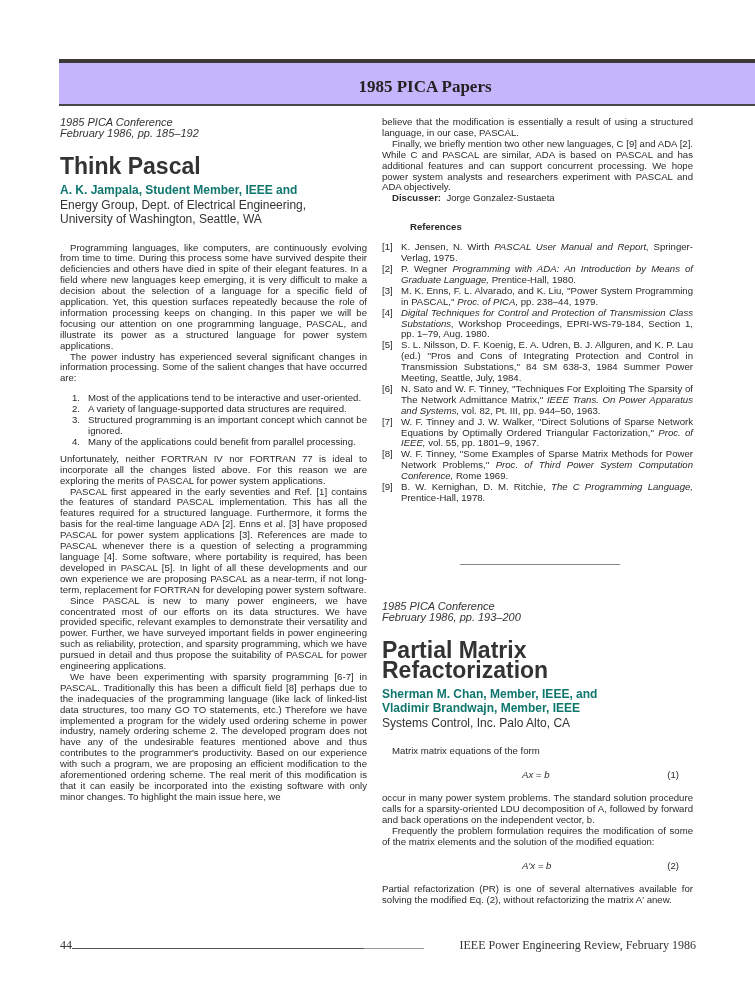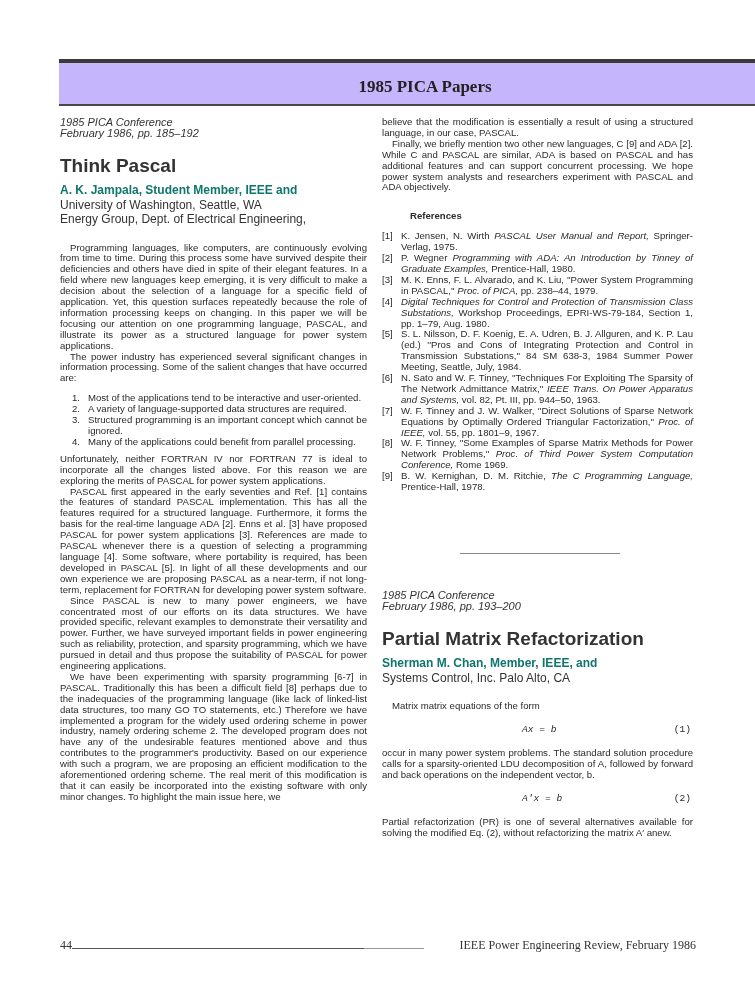--- a/index.html
+++ b/index.html
@@ -17,21 +17,21 @@
       text-align: center;
       font-family: "Liberation Serif", serif; font-weight: bold;
       font-size: 17px; color: #222;
     }
 
     .col { position: absolute; top: 117px; font-size: 9.6px; line-height: 10.9px; }
     .col-left { left: 60px; width: 307px; }
     .col-right { left: 382px; width: 311px; }
 
     .conf { font-style: italic; font-size: 11px; line-height: 11px; color: #333; }
-    .paper-title { font-weight: bold; font-size: 19px; line-height: 20px; color: #333; margin-top: 17px; }
+    .paper-title { font-weight: bold; font-size: 23px; line-height: 20px; color: #333; margin-top: 17px; }
     .authors { font-weight: bold; font-size: 12px; line-height: 14.5px; color: #0f766e; margin-top: 7px; }
     .affil { font-size: 12px; line-height: 14.5px; color: #333; }
 
     p.j { text-align: justify; text-indent: 10px; }
     p.j.noindent { text-indent: 0; }
     .body-gap { margin-top: 16px; }
 
     ol.salient { list-style: none; margin: 9px 0 6px 0; }
     ol.salient li { position: relative; padding-left: 22px; padding-right: 0; margin-left: 6px; text-align: justify; }
     ol.salient li .num { position: absolute; left: 6px; top: 0; }
@@ -41,21 +41,21 @@
 
     .refs-head { font-weight: bold; margin-top: 18px; margin-bottom: 9px; padding-left: 28px; }
     ul.refs { list-style: none; }
     ul.refs li { position: relative; padding-left: 19px; text-align: justify; }
     ul.refs li .rnum { position: absolute; left: 0; top: 0; }
     i { font-style: italic; }
 
     .divider { width: 160px; height: 1px; background: #888; margin: 60px 0 0 78px; }
     .conf2 { margin-top: 36px; }
 
-    .eq { position: relative; height: 22px; margin: 8px 0 6px 0; font-family: Liberation Mono, monospace; }
+    .eq { position: relative; height: 22px; margin: 8px 12px 6px 0; }
     .eq .expr { position: absolute; left: 140px; top: 5px; font-style: italic; }
     .eq .eqn { position: absolute; right: 2px; top: 5px; }
 
     .footer { position: absolute; left: 60px; top: 938px; width: 636px; height: 14px; font-family: "Liberation Serif", serif; font-size: 12px; color: #333; }
     .footer .pnum { position: absolute; left: 0; top: 0; }
     .footer .rule { position: absolute; left: 12px; top: 10px; width: 292px; height: 1px; background: #555; }
     .footer .rule2 { position: absolute; left: 304px; top: 10px; width: 60px; height: 1px; background: #999; }
     .footer .journal { position: absolute; right: 0; top: 0; }
   </style>
 </head>
@@ -63,70 +63,76 @@
 
 <div class="banner">
   <div class="banner-title">1985 PICA Papers</div>
 </div>
 
 <div class="col col-left">
   <div class="conf">1985 PICA Conference</div>
   <div class="conf">February 1986, pp. 185–192</div>
   <div class="paper-title">Think Pascal</div>
   <div class="authors">A. K. Jampala, Student Member, IEEE and</div>
+  <div class="affil">Energy Group, Dept. of Electrical Engineering,</div>
   <div class="affil">University of Washington, Seattle, WA</div>
-  <div class="affil">Energy Group, Dept. of Electrical Engineering,</div>
 
   <p class="j body-gap">Programming languages, like computers, are continuously evolving from time to time. During this process some have survived despite their deficiencies and others have died in spite of their elegant features. In a field where new languages keep emerging, it is very difficult to make a decision about the selection of a language for a specific field of application. Yet, this question surfaces repeatedly because the role of information processing keeps on changing. In this paper we will be focusing our attention on one programming language, PASCAL, and illustrate its power as a structured language for power system applications.</p>
   <p class="j">The power industry has experienced several significant changes in information processing. Some of the salient changes that have occurred are:</p>
 
   <ol class="salient">
     <li><span class="num">1.</span><span>Most of the applications tend to be interactive and user-oriented.</span></li>
     <li><span class="num">2.</span><span>A variety of language-supported data structures are required.</span></li>
     <li><span class="num">3.</span><span>Structured programming is an important concept which cannot be ignored.</span></li>
     <li><span class="num">4.</span><span>Many of the applications could benefit from parallel processing.</span></li>
   </ol>
 
   <p class="j noindent">Unfortunately, neither FORTRAN IV nor FORTRAN 77 is ideal to incorporate all the changes listed above. For this reason we are exploring the merits of PASCAL for power system applications.</p>
   <p class="j">PASCAL first appeared in the early seventies and Ref. [1] contains the features of standard PASCAL implementation. This has all the features required for a structured language. Furthermore, it forms the basis for the real-time language ADA [2]. Enns et al. [3] have proposed PASCAL for power system applications [3]. References are made to PASCAL whenever there is a question of selecting a programming language [4]. Some software, where portability is required, has been developed in PASCAL [5]. In light of all these developments and our own experience we are proposing PASCAL as a near-term, if not long-term, replacement for FORTRAN for developing power system software.</p>
   <p class="j">Since PASCAL is new to many power engineers, we have concentrated most of our efforts on its data structures. We have provided specific, relevant examples to demonstrate their versatility and power. Further, we have surveyed important fields in power engineering such as reliability, protection, and sparsity programming, which we have pursued in detail and thus propose the suitability of PASCAL for power engineering applications.</p>
   <p class="j">We have been experimenting with sparsity programming [6-7] in PASCAL. Traditionally this has been a difficult field [8] perhaps due to the inadequacies of the programming language (like lack of linked-list data structures, too many GO TO statements, etc.) Therefore we have implemented a program for the widely used ordering scheme in power industry, namely ordering scheme 2. The developed program does not have any of the undesirable features mentioned above and thus contributes to the programmer's productivity. Based on our experience with such a program, we are proposing an efficient modification to the aforementioned ordering scheme. The real merit of this modification is that it can easily be incorporated into the existing software with only minor changes. To highlight the main issue here, we</p>
 </div>
 
 <div class="col col-right">
   <p class="j noindent">believe that the modification is essentially a result of using a structured language, in our case, PASCAL.</p>
   <p class="j">Finally, we briefly mention two other new languages, C [9] and ADA [2]. While C and PASCAL are similar, ADA is based on PASCAL and has additional features and can support concurrent processing. We hope power system analysts and researchers experiment with PASCAL and ADA objectively.</p>
+  <div class="discusser">
+    <b>Discusser:</b>&nbsp;
+    <span>Jorge Gonzalez-Sustaeta</span>
+  </div>
 
   <div class="refs-head">References</div>
   <ul class="refs">
     <li><span class="rnum">[1]</span><span>K. Jensen, N. Wirth </span><i>PASCAL User Manual and Report,</i><span> Springer-Verlag, 1975.</span></li>
-    <li><span class="rnum">[2]</span><span>P. Wegner </span><i>Programming with ADA: An Introduction by Tinney of Graduate Examples,</i><span> Prentice-Hall, 1980.</span></li>
+    <li><span class="rnum">[2]</span><span>P. Wegner </span><i>Programming with ADA: An Introduction by Means of Graduate Language,</i><span> Prentice-Hall, 1980.</span></li>
     <li><span class="rnum">[3]</span><span>M. K. Enns, F. L. Alvarado, and K. Liu, ''Power System Programming in PASCAL,'' </span><i>Proc. of PICA,</i><span> pp. 238–44, 1979.</span></li>
     <li><span class="rnum">[4]</span><span></span><i>Digital Techniques for Control and Protection of Transmission Class Substations,</i><span> Workshop Proceedings, EPRI-WS-79-184, Section 1, pp. 1–79, Aug. 1980.</span></li>
     <li><span class="rnum">[5]</span><span>S. L. Nilsson, D. F. Koenig, E. A. Udren, B. J. Allguren, and K. P. Lau (ed.) ''Pros and Cons of Integrating Protection and Control in Transmission Substations,'' 84 SM 638-3, 1984 Summer Power Meeting, Seattle, July, 1984.</span><i></i><span></span></li>
     <li><span class="rnum">[6]</span><span>N. Sato and W. F. Tinney, ''Techniques For Exploiting The Sparsity of The Network Admittance Matrix,'' </span><i>IEEE Trans. On Power Apparatus and Systems,</i><span> vol. 82, Pt. III, pp. 944–50, 1963.</span></li>
     <li><span class="rnum">[7]</span><span>W. F. Tinney and J. W. Walker, ''Direct Solutions of Sparse Network Equations by Optimally Ordered Triangular Factorization,'' </span><i>Proc. of IEEE,</i><span> vol. 55, pp. 1801–9, 1967.</span></li>
     <li><span class="rnum">[8]</span><span>W. F. Tinney, ''Some Examples of Sparse Matrix Methods for Power Network Problems,'' </span><i>Proc. of Third Power System Computation Conference,</i><span> Rome 1969.</span></li>
     <li><span class="rnum">[9]</span><span>B. W. Kernighan, D. M. Ritchie, </span><i>The C Programming Language,</i><span> Prentice-Hall, 1978.</span></li>
   </ul>
 
   <div class="divider"></div>
 
   <div class="conf conf2">1985 PICA Conference</div>
   <div class="conf">February 1986, pp. 193–200</div>
   <div class="paper-title">Partial Matrix Refactorization</div>
   <div class="authors">Sherman M. Chan, Member, IEEE, and</div>
+  <div class="authors" style="margin-top:0">Vladimir Brandwajn, Member, IEEE</div>
   <div class="affil">Systems Control, Inc. Palo Alto, CA</div>
 
   <p class="j body-gap">Matrix matrix equations of the form</p>
   <div class="eq">
     <span class="expr">Ax = b</span>
     <span class="eqn">(1)</span>
   </div>
   <p class="j noindent">occur in many power system problems. The standard solution procedure calls for a sparsity-oriented LDU decomposition of A, followed by forward and back operations on the independent vector, b.</p>
+  <p class="j">Frequently the problem formulation requires the modification of some of the matrix elements and the solution of the modified equation:</p>
   <div class="eq">
     <span class="expr">A′x = b</span>
     <span class="eqn">(2)</span>
   </div>
   <p class="j noindent">Partial refactorization (PR) is one of several alternatives available for solving the modified Eq. (2), without refactorizing the matrix A′ anew.</p>
 </div>
 
 <div class="footer">
   <span class="pnum">44</span>
   <span class="rule"></span>

